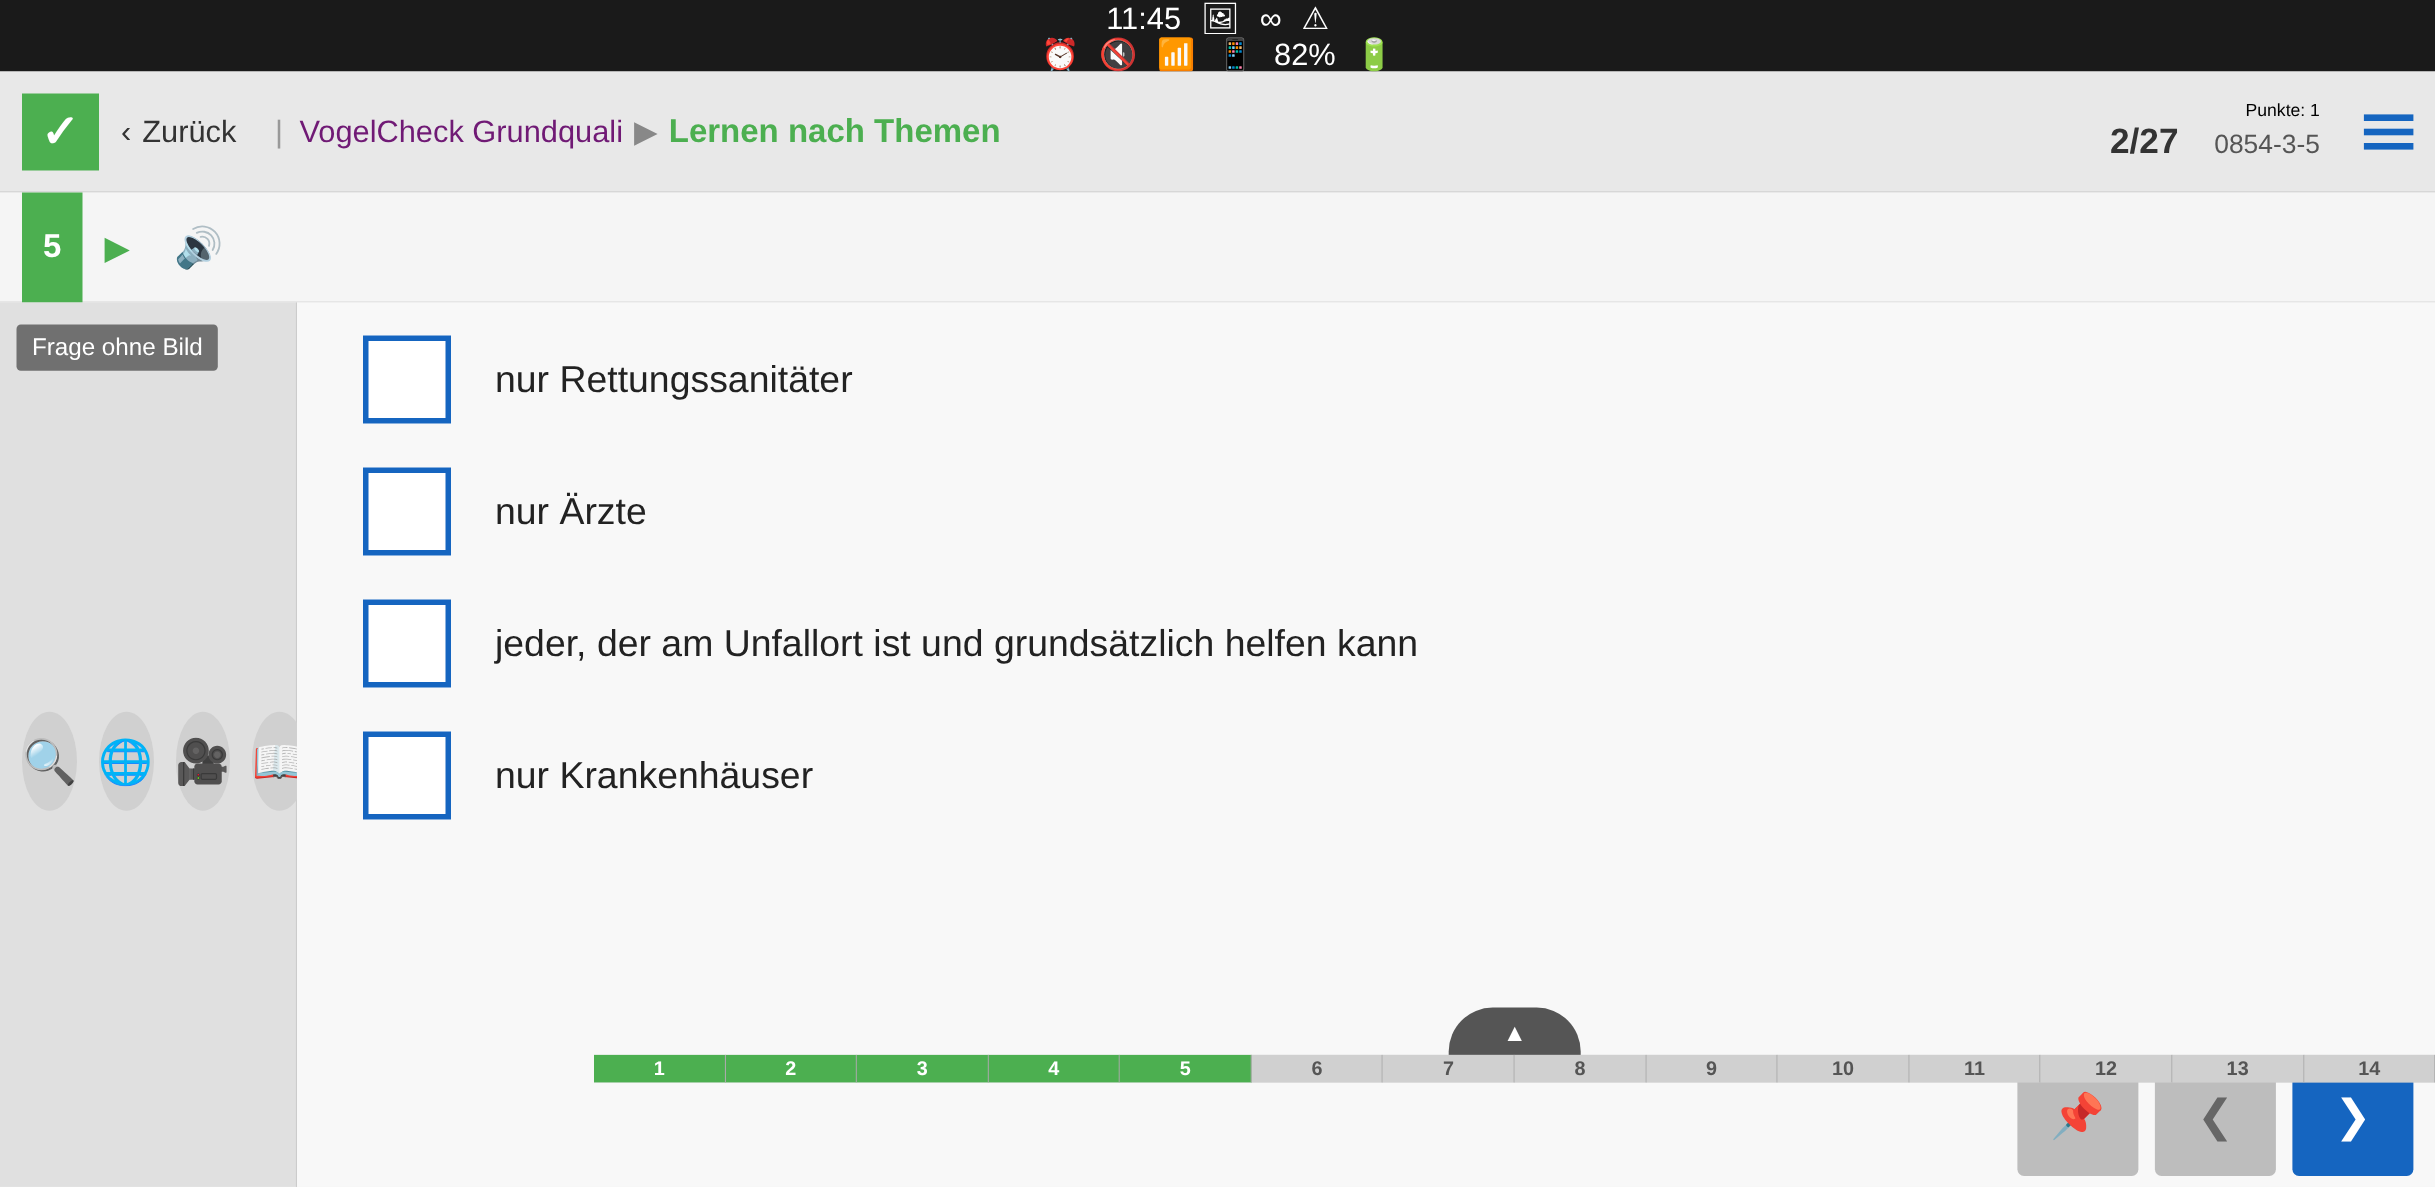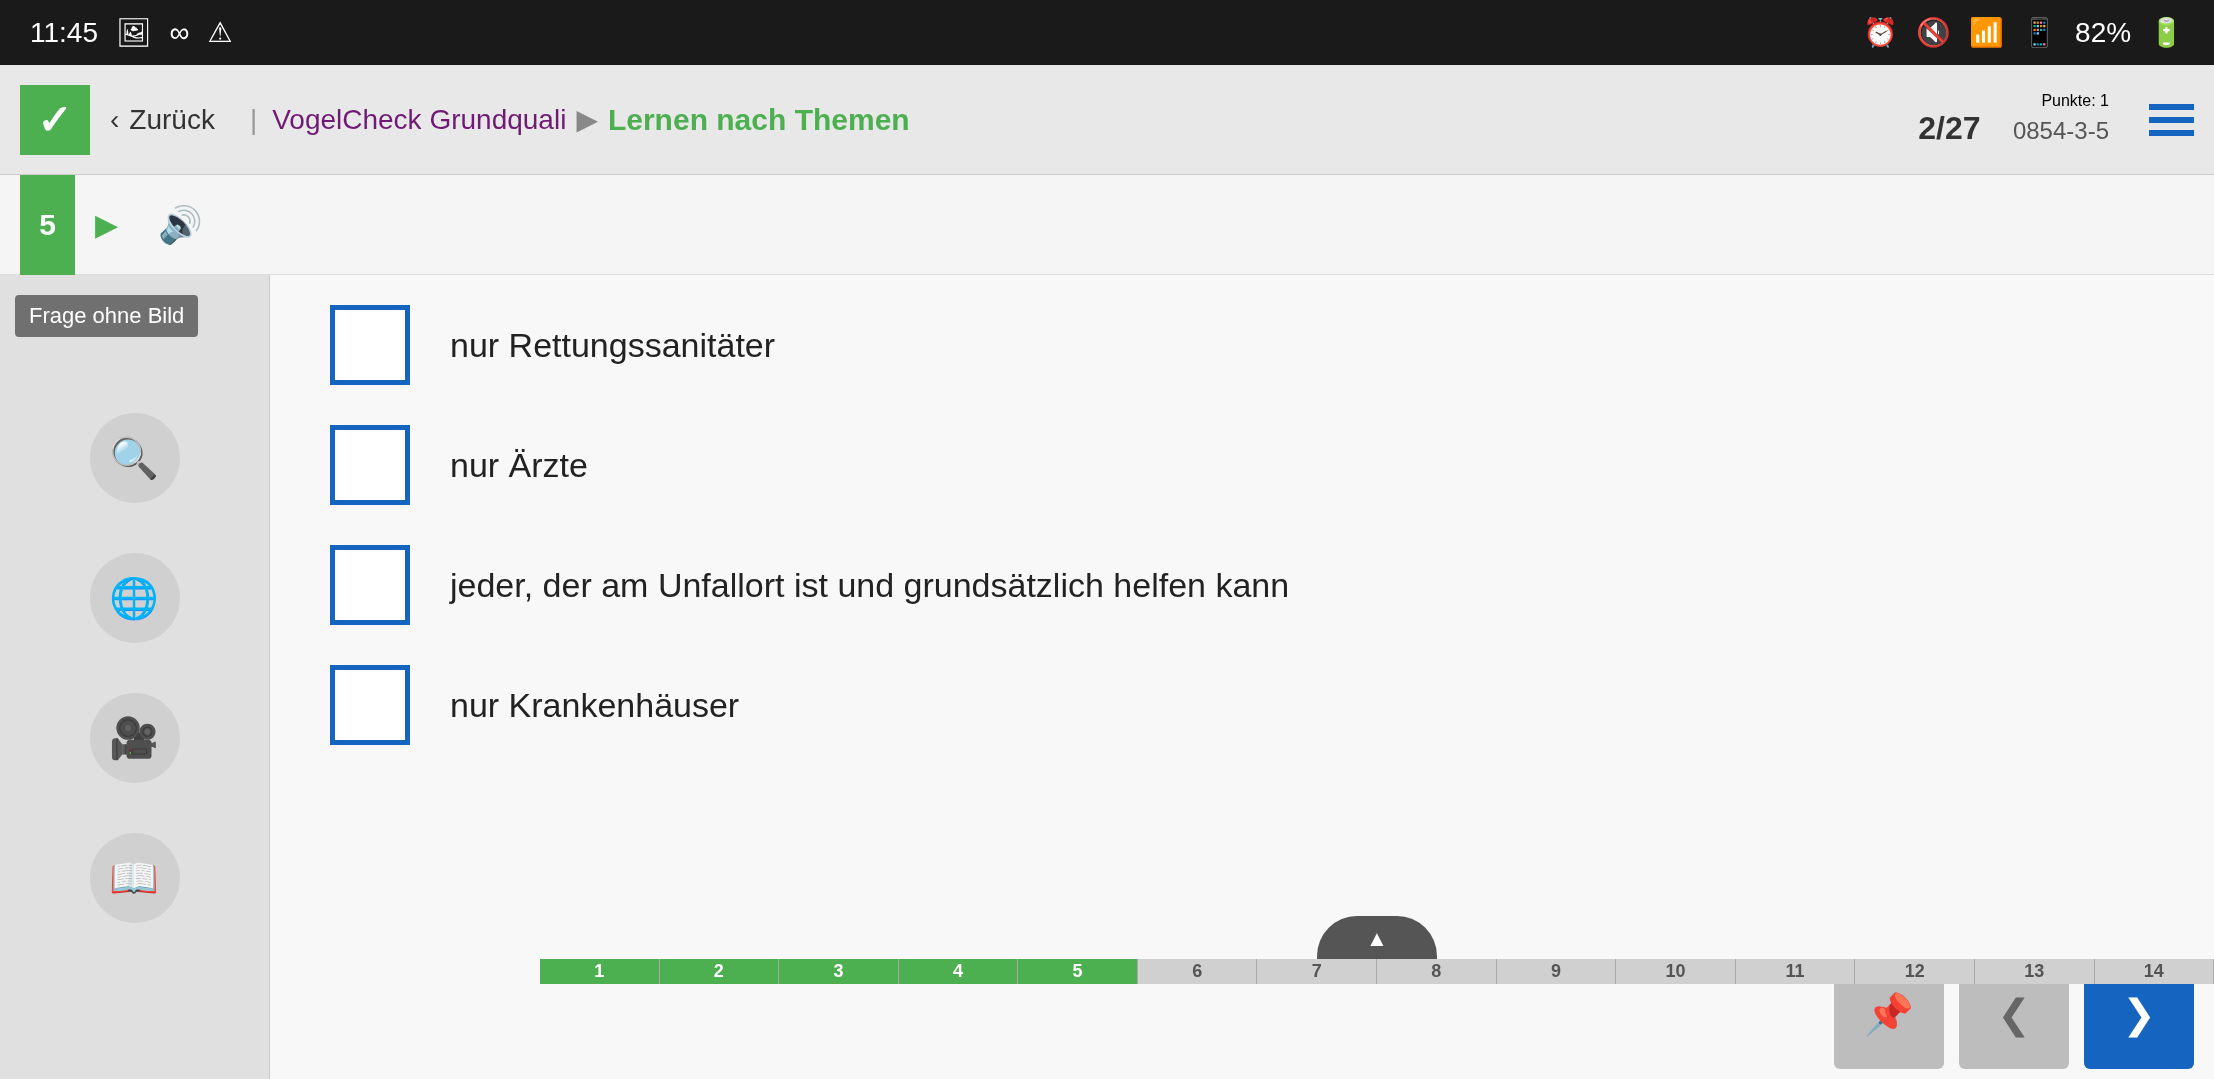--- a/index.html
+++ b/index.html
@@ -15,20 +15,21 @@
     
     .status-bar {
       background: #1a1a1a;
       color: white;
       height: 65px;
       display: flex;
       align-items: center;
       justify-content: space-between;
       padding: 0 30px;
       font-size: 28px;
+      flex-direction: column;
     }
     .status-left {
       display: flex;
       align-items: center;
       gap: 18px;
     }
     .status-right {
       display: flex;
       align-items: center;
       gap: 18px;
@@ -159,23 +160,22 @@
     .main-area {
       display: flex;
       height: calc(1079px - 65px - 110px - 100px);
     }
 
     
     .left-sidebar {
       width: 270px;
       background: #e0e0e0;
       display: flex;
-      flex-direction: column;
-      align-items: center;
-      padding: 8px 0;
+      align-items: center;
+      padding: 20px 0;
       gap: 20px;
       position: relative;
       border-right: 1px solid #ccc;
     }
     .no-image-label {
       background: rgba(0,0,0,0.5);
       color: white;
       font-size: 22px;
       padding: 8px 14px;
       border-radius: 4px;

